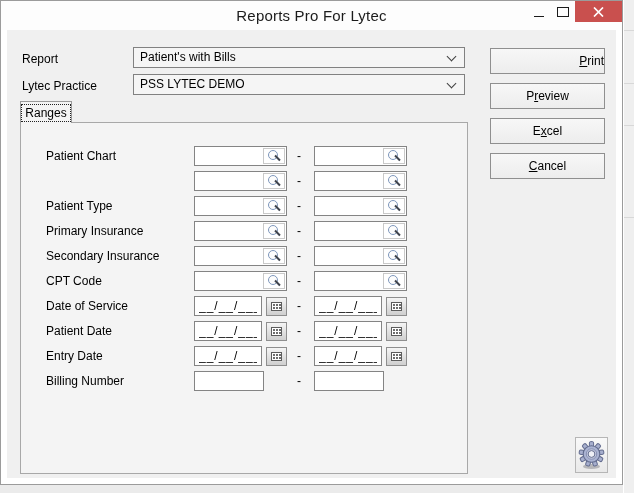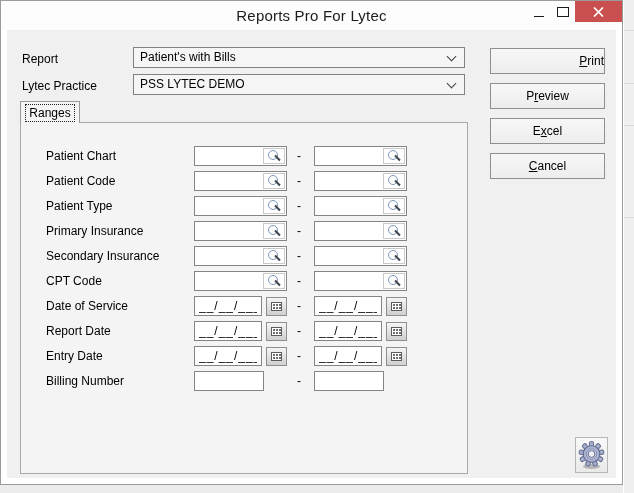--- a/index.html
+++ b/index.html
@@ -60,21 +60,21 @@
     position:absolute; left:483px; width:115px; height:26px;
     background:linear-gradient(#f7f7f7,#ededed);
     border:1px solid #8f8f8f;
     text-align:center; line-height:24px; color:#000; cursor:default;
   }
   .ab-0 { top:18px;text-align:right; } .ab-1 { top:53px; } .ab-2 { top:88px; } .ab-3 { top:123px; }
   .mnemo { text-decoration:underline; }
 
   
   .tab {
-    position:absolute; left:13px; top:71px; width:60px; height:22px;
+    position:absolute; left:13px; top:71px; width:52px; height:22px;
     background:#f4f4f4; border:1px solid #9a9a9a; border-bottom:none;
     z-index:2; display:flex; align-items:center; justify-content:center;
   }
   .tab-label { outline:1px dotted #222; outline-offset:1px; padding:0 2px; line-height:14px; }
   .panel {
     position:absolute; left:13px; top:92px; width:448px; height:352px;
     background:#f4f4f4; border:1px solid #a8a8a8; z-index:1;
   }
 
   
@@ -184,21 +184,20 @@
           </div>
           <div class="lookup-wrap lw-2">
             <input class="lookup-input" style="">
             <div class="lookup-btn">
               <span class="mag-circle"></span>
               <span class="mag-handle"></span>
             </div>
           </div>
         </div>
         <div class="range-row" style="top: 48px;">
-          <span class="row-label">Patient Code</span>
           <span class="dash">-</span>
           <div class="lookup-wrap lw-1">
             <input class="lookup-input" style="">
             <div class="lookup-btn">
               <span class="mag-circle"></span>
               <span class="mag-handle"></span>
             </div>
           </div>
           <div class="lookup-wrap lw-2">
             <input class="lookup-input" style="">
@@ -286,21 +285,21 @@
           <input class="date-input di-1" value="__/__/____" style="">
           <div class="cal-btn cb-1">
             <span class="cal-icon"></span>
           </div>
           <input class="date-input di-2" value="__/__/____" style="">
           <div class="cal-btn cb-2">
             <span class="cal-icon"></span>
           </div>
         </div>
         <div class="range-row" style="top: 198px;">
-          <span class="row-label">Report Date</span>
+          <span class="row-label">Patient Date</span>
           <span class="dash">-</span>
           <input class="date-input di-1" value="__/__/____" style="">
           <div class="cal-btn cb-1">
             <span class="cal-icon"></span>
           </div>
           <input class="date-input di-2" value="__/__/____" style="">
           <div class="cal-btn cb-2">
             <span class="cal-icon"></span>
           </div>
         </div>

